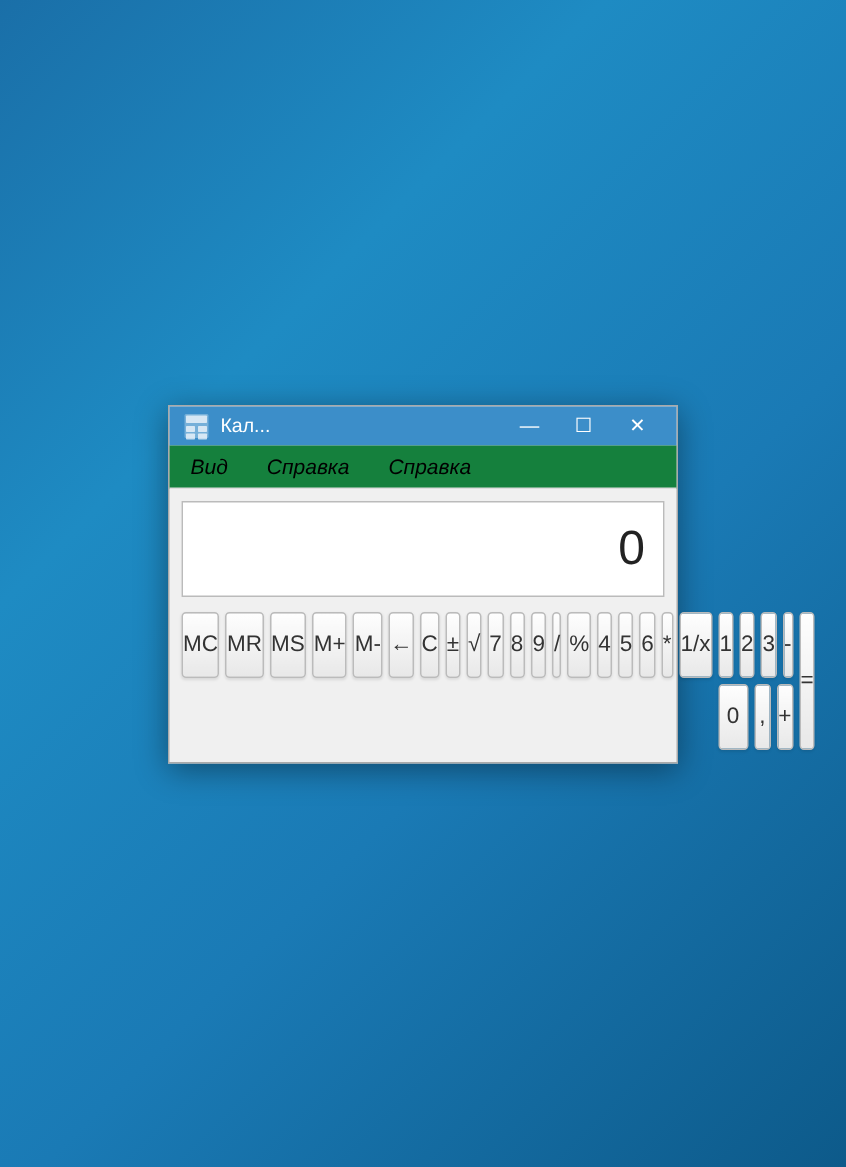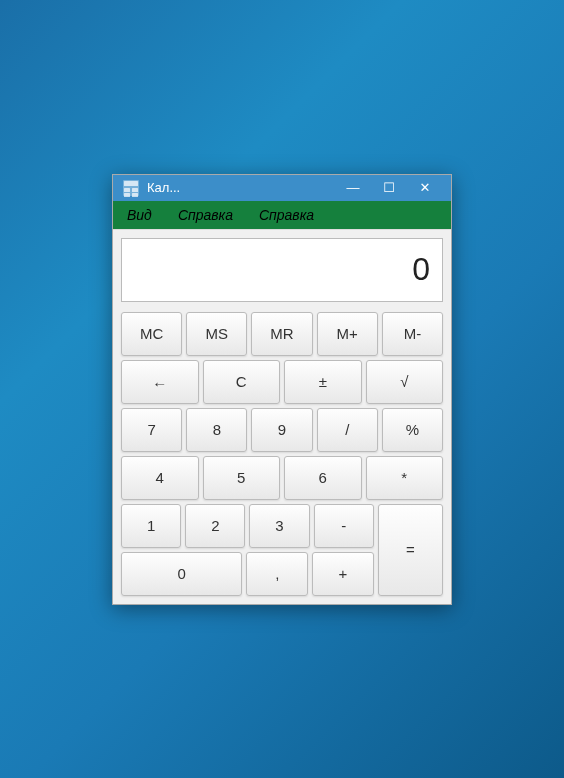--- a/index.html
+++ b/index.html
@@ -96,21 +96,21 @@
 
     .display-value {
       font-size: 32px;
       font-weight: 300;
       color: #222;
     }
 
     .button-grid {
       padding: 4px 8px 8px 8px;
       display: flex;
-      flex-direction: column;
+      flex-direction: row;
       gap: 4px;
     }
 
     .button-row {
       display: flex;
       gap: 4px;
     }
 
     .calc-btn {
       flex: 1;
@@ -159,22 +159,22 @@
   </div>
 
   <div class="display-area">
     <span class="display-value">0</span>
   </div>
 
   <div class="button-grid">
 
     <div class="button-row">
       <button class="calc-btn">MC</button>
+      <button class="calc-btn">MR</button>
       <button class="calc-btn">MS</button>
-      <button class="calc-btn">MR</button>
       <button class="calc-btn">M+</button>
       <button class="calc-btn">M-</button>
     </div>
 
     <div class="button-row">
       <button class="calc-btn">←</button>
       <button class="calc-btn">C</button>
       <button class="calc-btn">±</button>
       <button class="calc-btn">√</button>
     </div>
@@ -185,20 +185,21 @@
       <button class="calc-btn">9</button>
       <button class="calc-btn">/</button>
       <button class="calc-btn">%</button>
     </div>
 
     <div class="button-row">
       <button class="calc-btn">4</button>
       <button class="calc-btn">5</button>
       <button class="calc-btn">6</button>
       <button class="calc-btn">*</button>
+      <button class="calc-btn">1/x</button>
     </div>
 
   <div style="display: flex; gap: 4px;">
         <div style="display: flex; flex-direction: column; gap: 4px; flex: 4 1 0%;">
           <div style="display: flex; gap: 4px;">
             <button class="calc-btn">1</button>
             <button class="calc-btn">2</button>
             <button class="calc-btn">3</button>
             <button class="calc-btn">-</button>
           </div>

